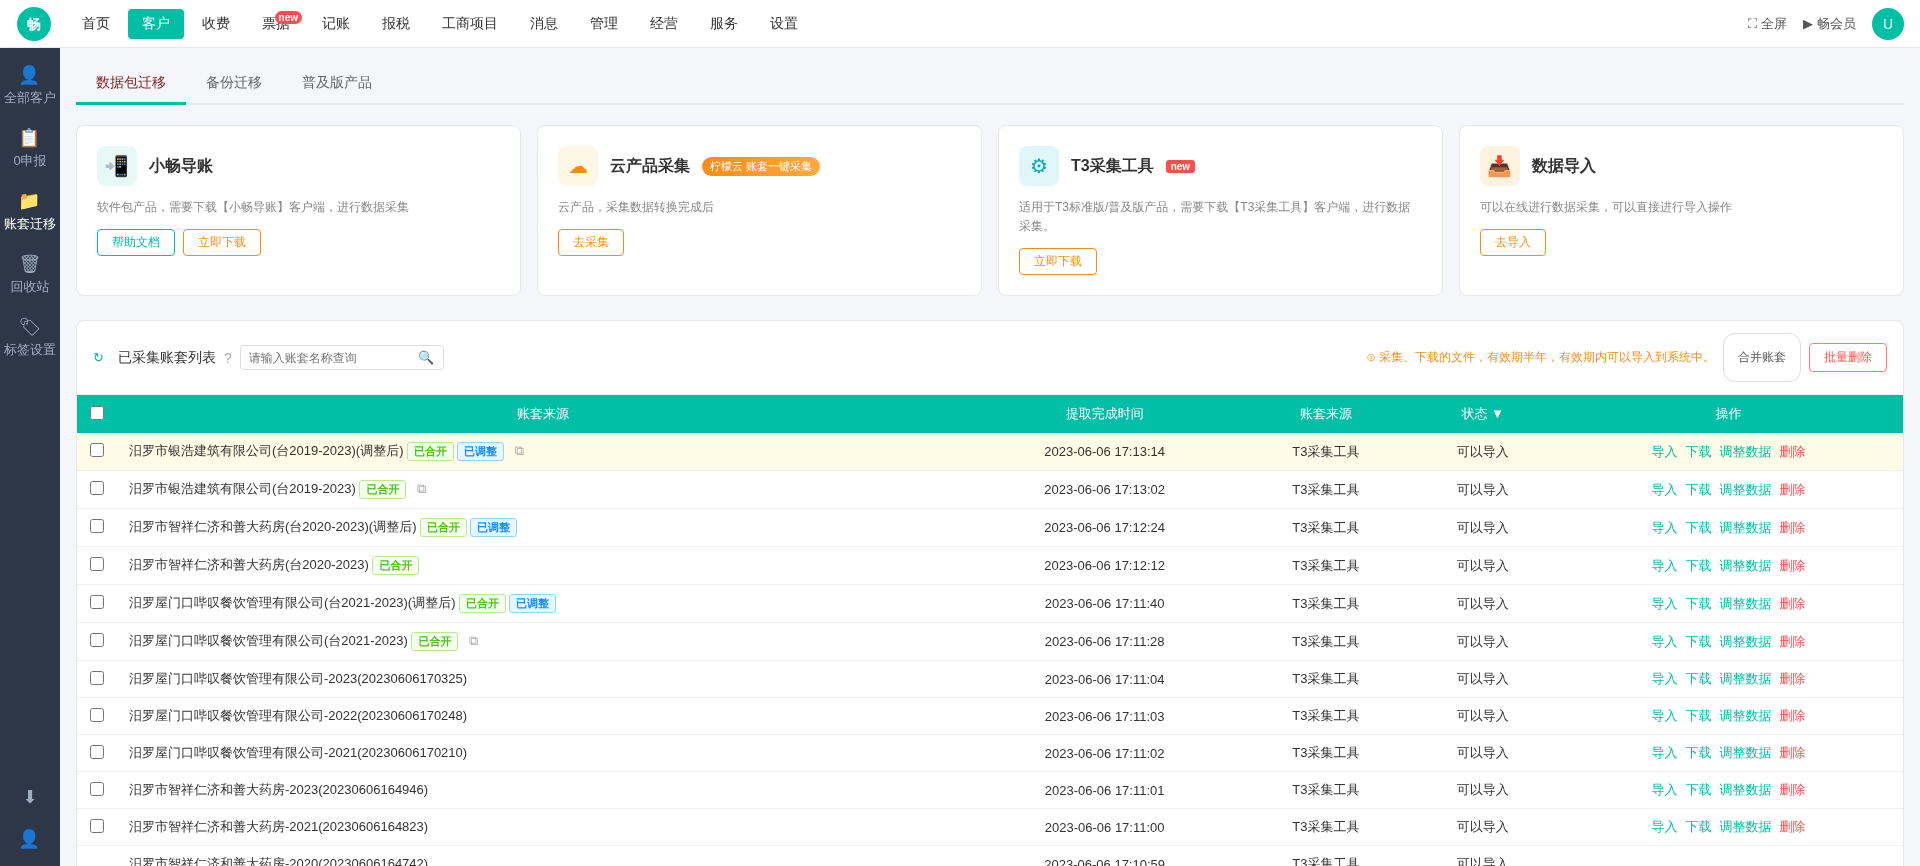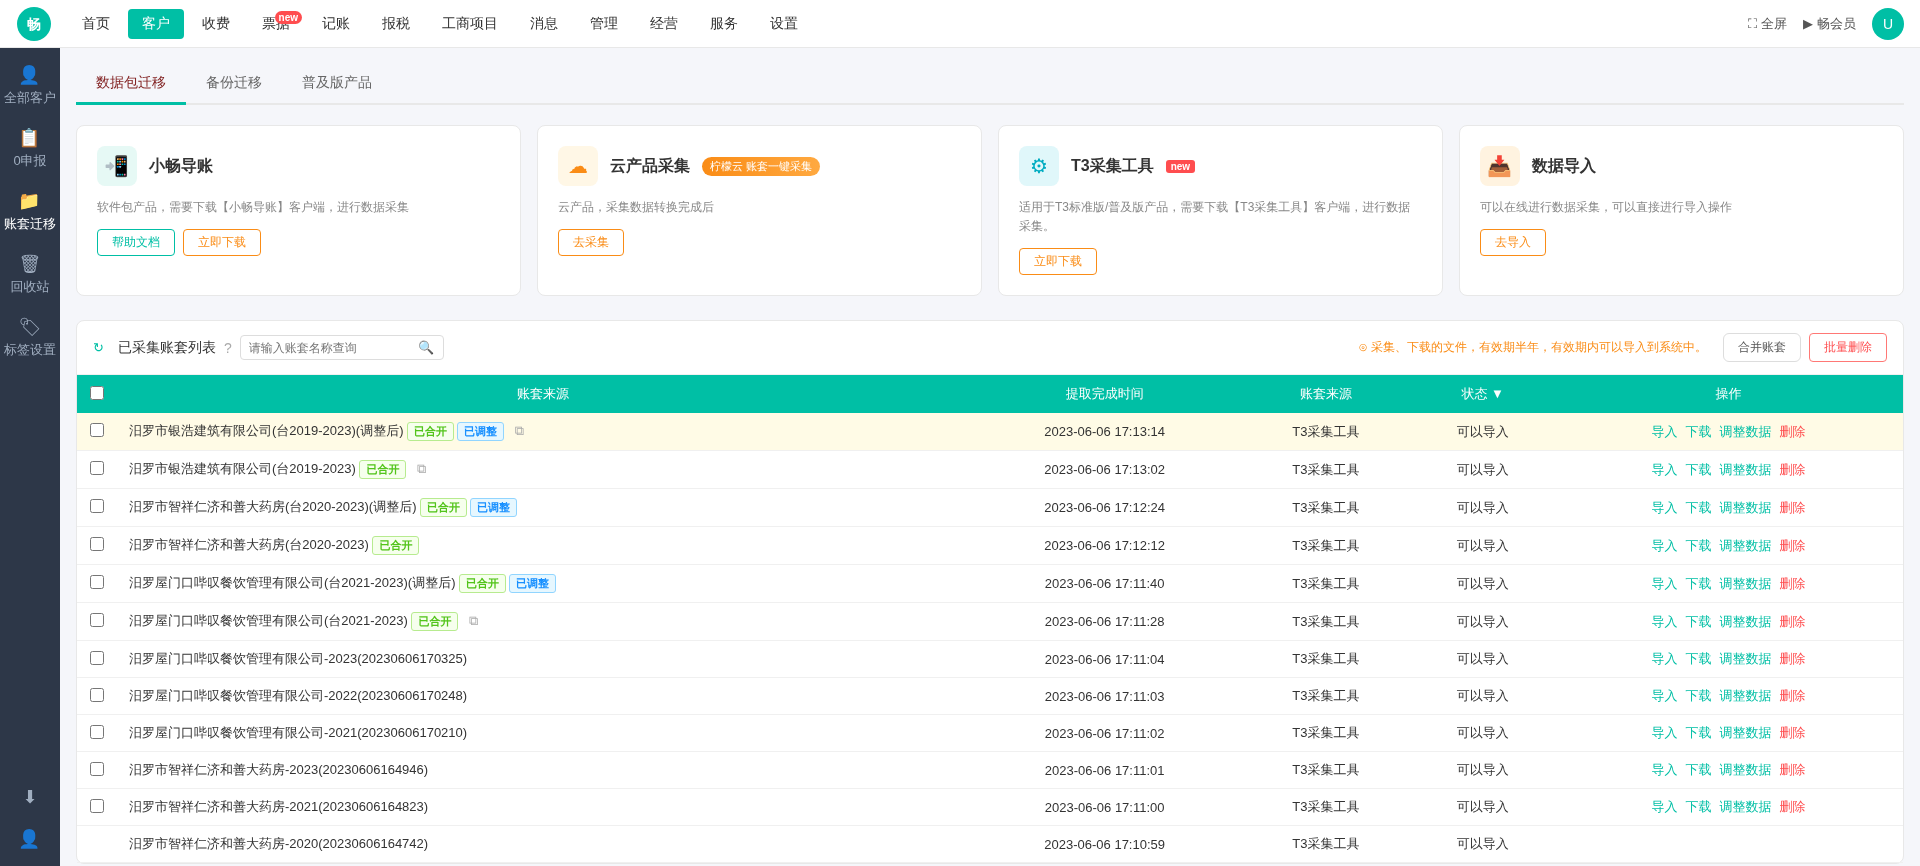--- a/index.html
+++ b/index.html
@@ -53,21 +53,21 @@
     
     .table-section { background: #fff; border-radius: 8px; border: 1px solid #e8e8e8; }
     .table-toolbar { display: flex; align-items: center; padding: 12px 16px; gap: 8px; border-bottom: 1px solid #f0f0f0; }
     .toolbar-left { display: flex; align-items: center; gap: 8px; flex: 1; }
     .toolbar-title { font-size: 14px; color: #333; font-weight: 500; }
     .help-icon { color: #aaa; cursor: pointer; font-size: 14px; }
     .search-box { display: flex; align-items: center; border: 1px solid #ddd; border-radius: 4px; padding: 4px 8px; gap: 20px; }
     .search-box input { border: none; outline: none; font-size: 12px; width: 150px; color: #333; }
     .toolbar-right { display: flex; align-items: center; gap: 8px; }
     .hint-text { color: #fa8c16; font-size: 12px; }
-    .btn-default { border: 1px solid #ddd; background: #fff; padding: 5px 14px; border-radius: 6px; cursor: pointer; font-size: 12px; color: #555; margin-left: 8px; }
+    .btn-default { border: 1px solid #ddd; background: #fff; padding: 15px 14px; border-radius: 12px; cursor: pointer; font-size: 12px; color: #555; }
     .btn-danger { border: 1px solid #ff7875; background: #fff; padding: 5px 14px; border-radius: 4px; cursor: pointer; font-size: 12px; color: #ff4d4f; }
 
     
     .data-table { width: 100%; border-collapse: collapse; }
     .data-table thead { background: #00bfa5; }
     .data-table thead th { color: #fff; padding: 10px 12px; text-align: center; font-weight: 500; font-size: 13px; }
     .data-table thead th:first-child { width: 40px; }
     .data-table tbody tr { border-bottom: 1px solid #f0f0f0; }
     .data-table tbody tr.highlighted { background: #fffbe6; }
     .data-table tbody td { padding: 9px 12px; text-align: center; font-size: 13px; color: #333; }

